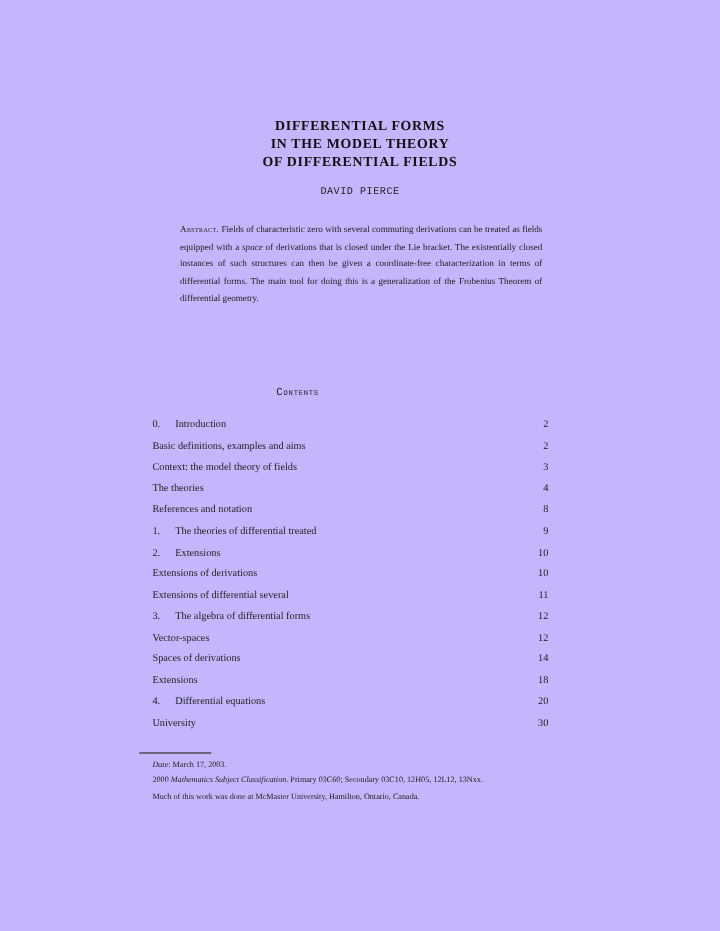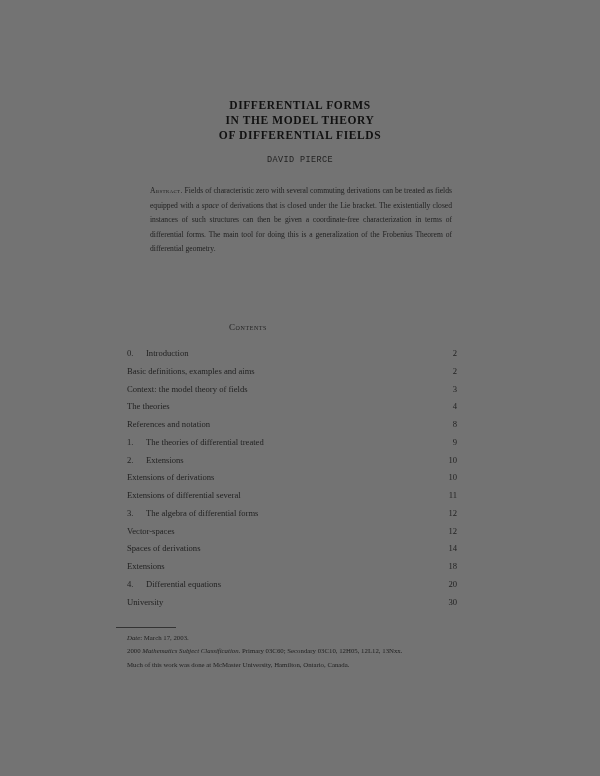--- a/index.html
+++ b/index.html
@@ -12,21 +12,21 @@
       height: 776px;
       position: relative;
       overflow: hidden;
       font-family: "DejaVu Serif", "Liberation Serif", serif;
       color: #1a1a1a;
     }
     .page {
       position: absolute;
       left: 0; top: 0;
       width: 600px; height: 776px;
-      background: #737373;
+      background: #c4b5fd;
     }
     .title {
       position: absolute;
       left: 0; width: 600px;
       top: 98px;
       text-align: center;
       font-family: "Liberation Serif", serif;
       font-weight: bold;
       font-size: 11.5px;
       line-height: 15px;
@@ -58,21 +58,21 @@
     .abstract .label {
       font-variant: small-caps;
       letter-spacing: 0.3px;
     }
     .abstract em { font-style: italic; }
     .contents-heading {
       position: absolute;
       left: 0; width: 496px;
       top: 322px;
       text-align: center;
-      font-family: Liberation Serif, serif;
+      font-family: Liberation Mono, monospace;
       font-size: 9px;
       font-variant: small-caps;
       letter-spacing: 0.6px;
       color: #222;
     }
     .toc {
       position: absolute;
       left: 127px;
       top: 346px;
       width: 330px;

